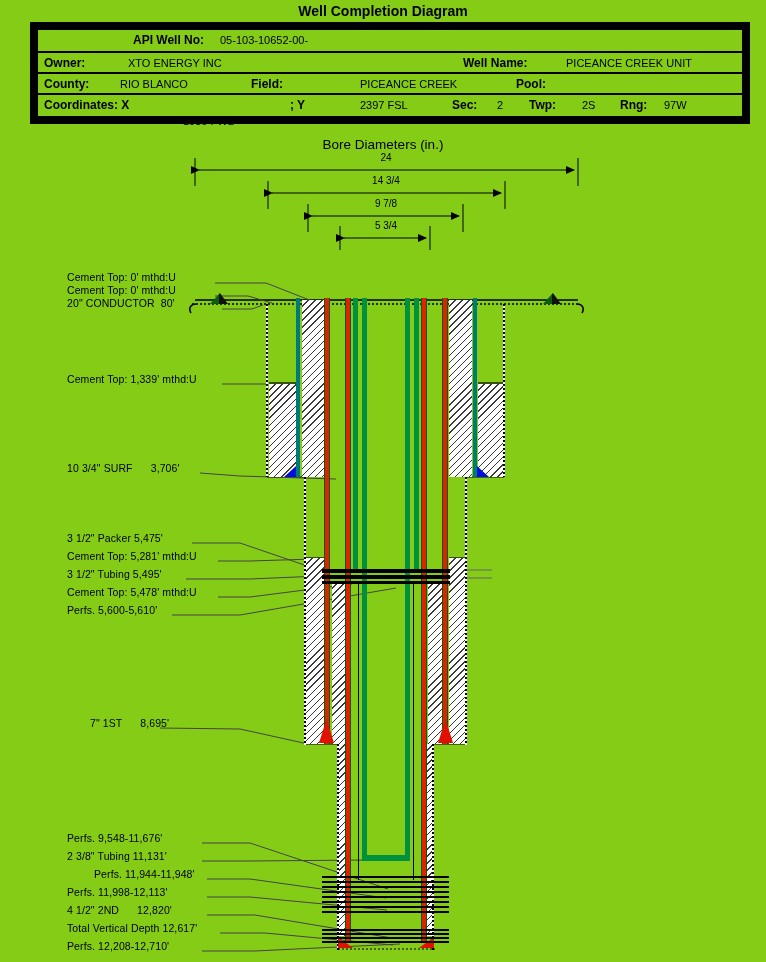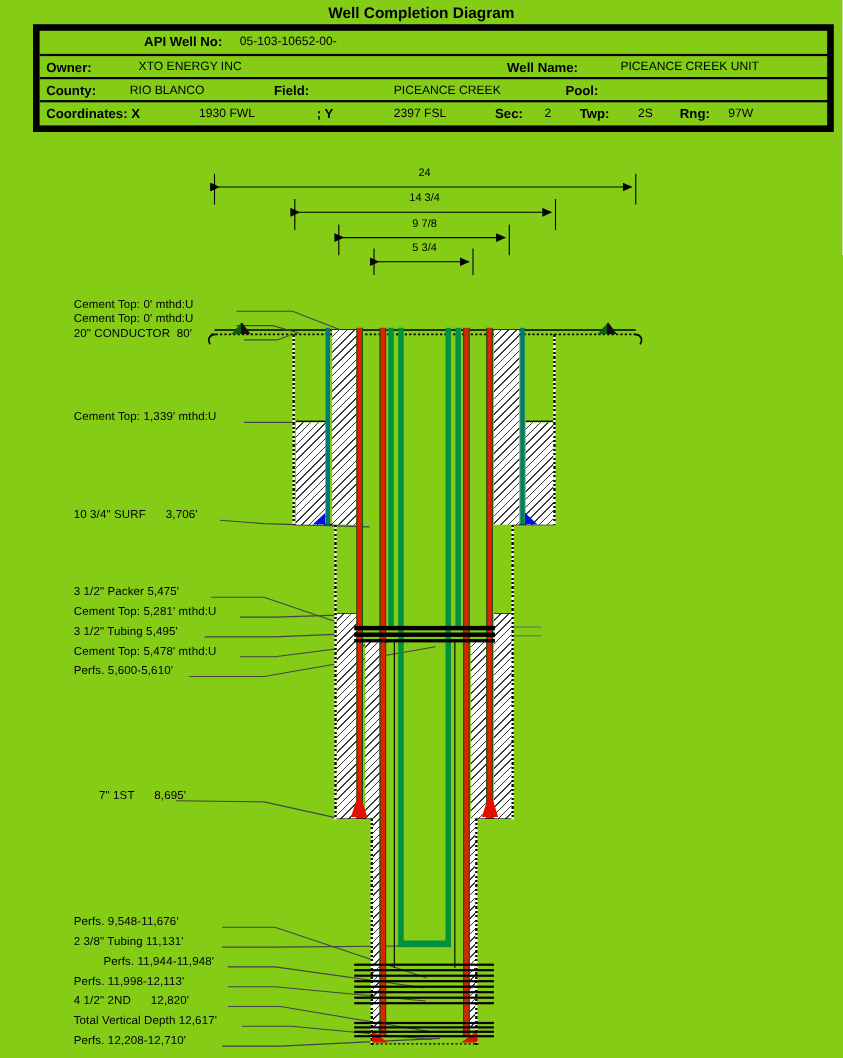--- a/index.html
+++ b/index.html
@@ -1,21 +1,21 @@
 <!DOCTYPE html>
 <html><head>
 <meta charset="utf-8">
 <style>
   html,body{margin:0;padding:0;background:#fff;}
   .canvas{position:relative;width:766px;height:962px;background:#84cc16;overflow:hidden;
           font-family:"Liberation Sans",sans-serif;color:#000;}
   .abs{position:absolute;}
   .title{top:3px;left:0;width:766px;text-align:center;font-size:14px;font-weight:bold;}
   
-  .htable{left:30px;top:22px;width:704px;height:86px;border:6px solid #000000;padding-left:12px;}
+  .htable{left:30px;top:22px;width:704px;height:86px;border:8px solid #000000;}
   .hrow{position:absolute;left:0;width:100%;height:21px;}
   .hrow.b{border-top:2px solid #000;}
   .hlbl{position:absolute;font-weight:bold;font-size:12px;top:3px;white-space:pre;}
   .hval{position:absolute;font-size:11px;top:4px;white-space:pre;}
   .note{top:111px;left:0;width:766px;text-align:center;font-size:9px;}
   .bore-title{top:137px;left:0;width:766px;text-align:center;font-size:13.5px;}
   .dimlbl{font-size:10px;text-align:center;width:60px;}
   
   .hatch{background:repeating-linear-gradient(135deg,#fff 0 4px,#3a3a3a 4px 5px);}
   .vdot{width:2px;background:repeating-linear-gradient(to bottom,#000 0 2px,#fff 2px 4px);}
@@ -48,32 +48,33 @@
     <div class="hrow b" style="top:42px;">
       <span class="hlbl" style="left:6px;">County:</span>
       <span class="hval" style="left:82px;">RIO BLANCO</span>
       <span class="hlbl" style="left:213px;">Field:</span>
       <span class="hval" style="left:322px;">PICEANCE CREEK</span>
       <span class="hlbl" style="left:478px;">Pool:</span>
       <span class="hval" style="left:520px;"></span>
     </div>
     <div class="hrow b" style="top:63px;">
       <span class="hlbl" style="left:6px;">Coordinates: X</span>
-      <span class="hval" style="left:145px;">1930 FWL</span>
+      <span class="hval" style="left:145px;margin-top:16px;">1930 FWL</span>
       <span class="hlbl" style="left:252px;">; Y</span>
       <span class="hval" style="left:322px;">2397 FSL</span>
       <span class="hlbl" style="left:414px;">Sec:</span>
       <span class="hval" style="left:459px;">2</span>
       <span class="hlbl" style="left:491px;">Twp:</span>
       <span class="hval" style="left:544px;">2S</span>
       <span class="hlbl" style="left:582px;">Rng:</span>
       <span class="hval" style="left:626px;">97W</span>
     </div>
   </div>
 
+  <div class="abs bore-title">Bore Diameters (in.)</div>
 
   <div class="abs dimlbl" style="left:356px;top:152px;">24</div>
   <div class="abs dimlbl" style="left:356px;top:175px;">14 3/4</div>
   <div class="abs dimlbl" style="left:356px;top:198px;">9 7/8</div>
   <div class="abs dimlbl" style="left:356px;top:220px;">5 3/4</div>
 
   <svg width="766" height="962">
     <defs>
       <marker id="ah" markerWidth="10" markerHeight="8" refX="8" refY="4" orient="auto">
         <path d="M0,0 L9,4 L0,8 z" fill="#000"></path>

